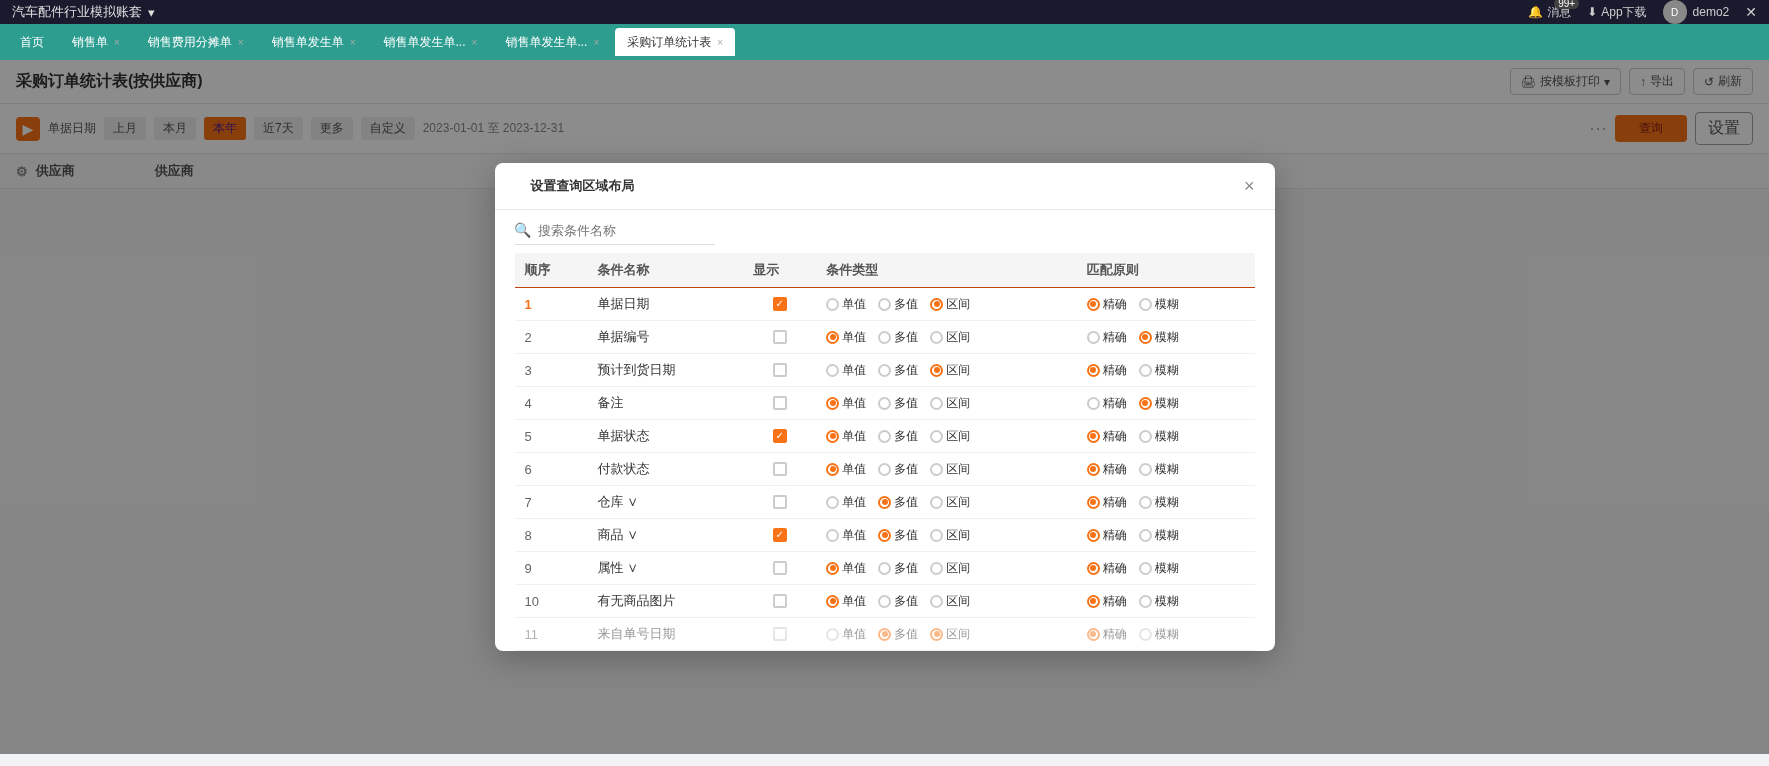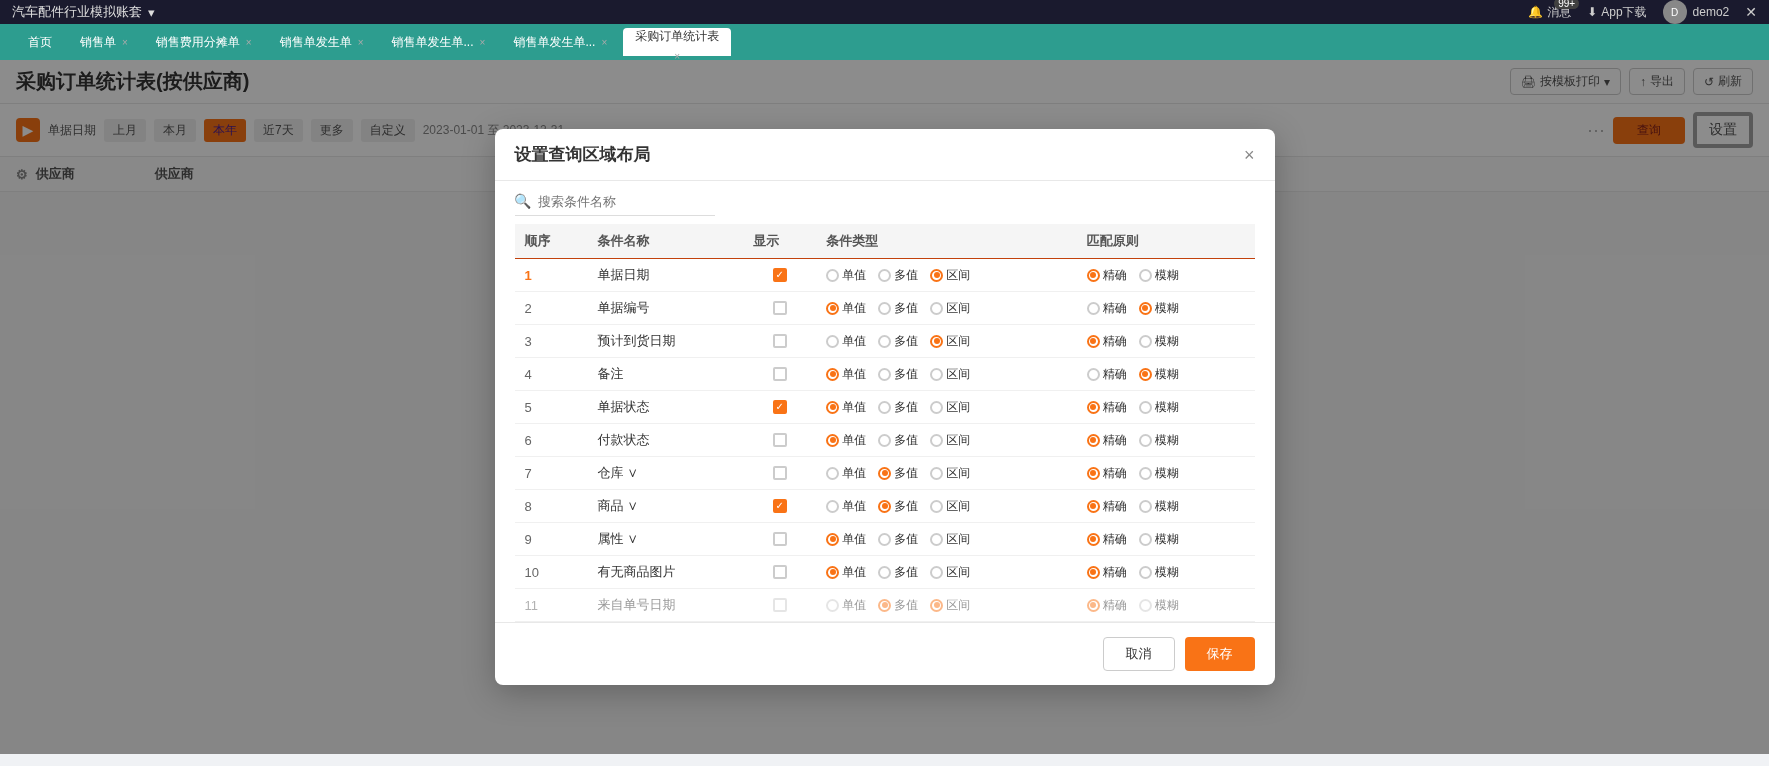--- a/index.html
+++ b/index.html
@@ -20,73 +20,73 @@
     .badge-btn { position: relative; display: flex; align-items: center; gap: 4px; }
     .badge { background: #404040; color: white; border-radius: 8px; padding: 0 4px; font-size: 10px; position: absolute; top: -6px; right: -8px; }
     .avatar { width: 24px; height: 24px; border-radius: 50%; background: #888; display: inline-flex; align-items: center; justify-content: center; color: white; font-size: 10px; }
 
     
     .tab-bar {
       height: 36px;
       background: #2d9d8f;
       display: flex;
       align-items: center;
-      padding: 0 16px;
+      padding: 0 8px;
       gap: 4px;
     }
     .tab-item {
       height: 28px;
       padding: 0 12px;
       border-radius: 4px 4px 0 0;
       display: flex;
       align-items: center;
       gap: 6px;
       color: white;
       font-size: 12px;
       cursor: pointer;
       white-space: nowrap;
     }
-    .tab-item.active { background: white; color: #333; flex-direction: column; }
+    .tab-item.active { background: white; color: #333; }
     .tab-item .close-x { font-size: 10px; color: #aaa; cursor: pointer; }
 
     
     .main-area {
       height: calc(766px - 36px - 36px);
       background: #f5f5f5;
       position: relative;
     }
     .page-header {
       background: white;
       padding: 8px 16px;
       display: flex;
       align-items: center;
       justify-content: space-between;
       border-bottom: 1px solid #e8e8e8;
     }
-    .page-title { font-size: 20px; font-weight: bold; color: #333; }
+    .page-title { font-size: 16px; font-weight: bold; color: #333; }
     .header-actions { display: flex; gap: 8px; align-items: center; }
     .btn-outline { border: 1px solid #ccc; background: white; padding: 4px 10px; border-radius: 4px; cursor: pointer; font-size: 12px; color: #555; display: flex; align-items: center; gap: 4px; }
 
     
     .filter-bar {
       background: white;
       padding: 8px 16px;
       display: flex;
       align-items: center;
       gap: 8px;
       border-bottom: 1px solid #e8e8e8;
     }
     .filter-toggle { width: 24px; height: 24px; background: #f97316; color: white; border: none; border-radius: 4px; cursor: pointer; display: flex; align-items: center; justify-content: center; font-size: 14px; }
     .date-label { font-size: 12px; color: #555; }
     .date-btn { padding: 2px 8px; border-radius: 3px; font-size: 12px; cursor: pointer; border: 1px solid transparent; color: #555; }
     .date-btn.active { background: #f97316; color: #4c1d95; }
     .date-range { font-size: 12px; color: #888; }
     .spacer { flex: 1; }
     .btn-query { background: #f97316; color: #7f1d1d; border: none; padding: 5px 24px; border-radius: 4px; cursor: pointer; font-size: 12px; }
-    .btn-set { background: white; border: 4px solid #a3a3a3; padding: 5px 12px; border-radius: 4px; cursor: pointer; font-size: 14px; color: #555; }
+    .btn-set { background: white; border: 1px solid #a3a3a3; padding: 5px 12px; border-radius: 4px; cursor: pointer; font-size: 16px; color: #555; }
 
     
     .table-header-row {
       background: #fafafa;
       padding: 8px 16px;
       display: flex;
       align-items: center;
       border-bottom: 1px solid #e8e8e8;
       font-weight: bold;
       color: #555;
@@ -115,21 +115,21 @@
       display: flex;
       flex-direction: column;
     }
     .dialog-header {
       padding: 14px 20px;
       border-bottom: 1px solid #e8e8e8;
       display: flex;
       align-items: center;
       justify-content: space-between;
     }
-    .dialog-title { font-size: 17px; font-weight: bold; color: #333; }
+    .dialog-title { font-size: 13px; font-weight: bold; color: #333; margin-left: 16px; }
     .dialog-close { background: none; border: none; font-size: 18px; cursor: pointer; color: #888; line-height: 1; }
 
     
     .dialog-tabs {
       display: flex;
       padding: 0 20px;
       border-bottom: 1px solid #e8e8e8;
       gap: 0;
     }
     .dialog-tab {
@@ -769,19 +769,15 @@
         <div class="radio-circle "></div>
         <span>模糊</span>
       </label>
     </div>
                 </td>
               </tr>
             </tbody>
         </table>
       </div>
 
-      <div class="dialog-footer">
-        <button class="btn-cancel">取消</button>
-        <button class="btn-save">保存</button>
-      </div>
     </div>
   </div>
 </div>
 
 </body></html>

